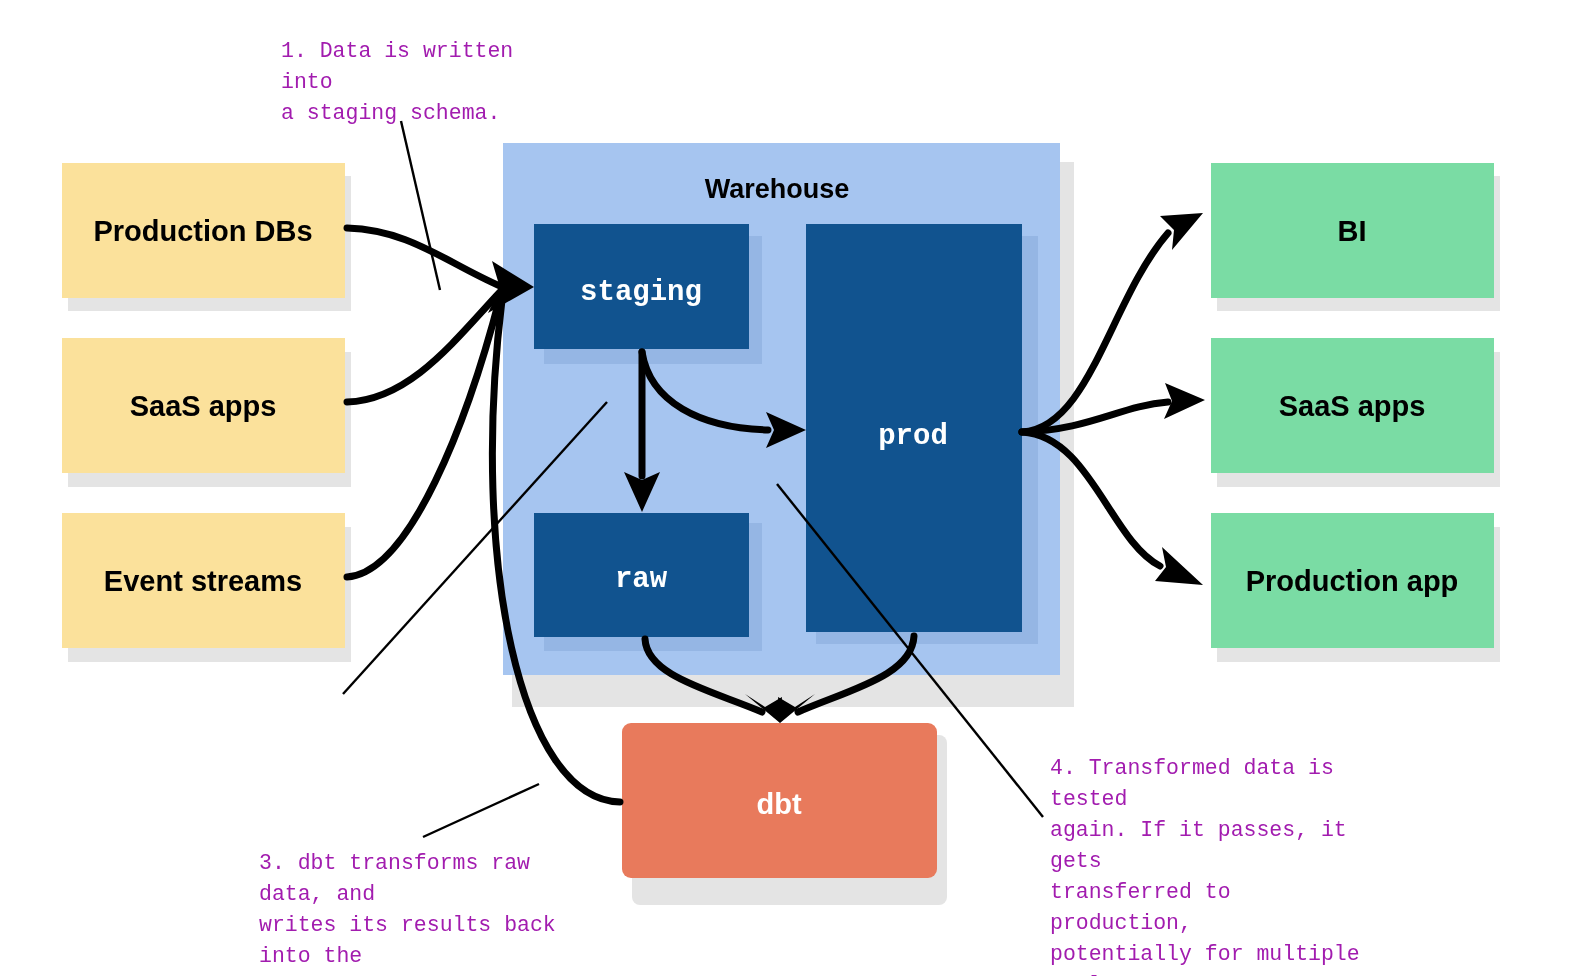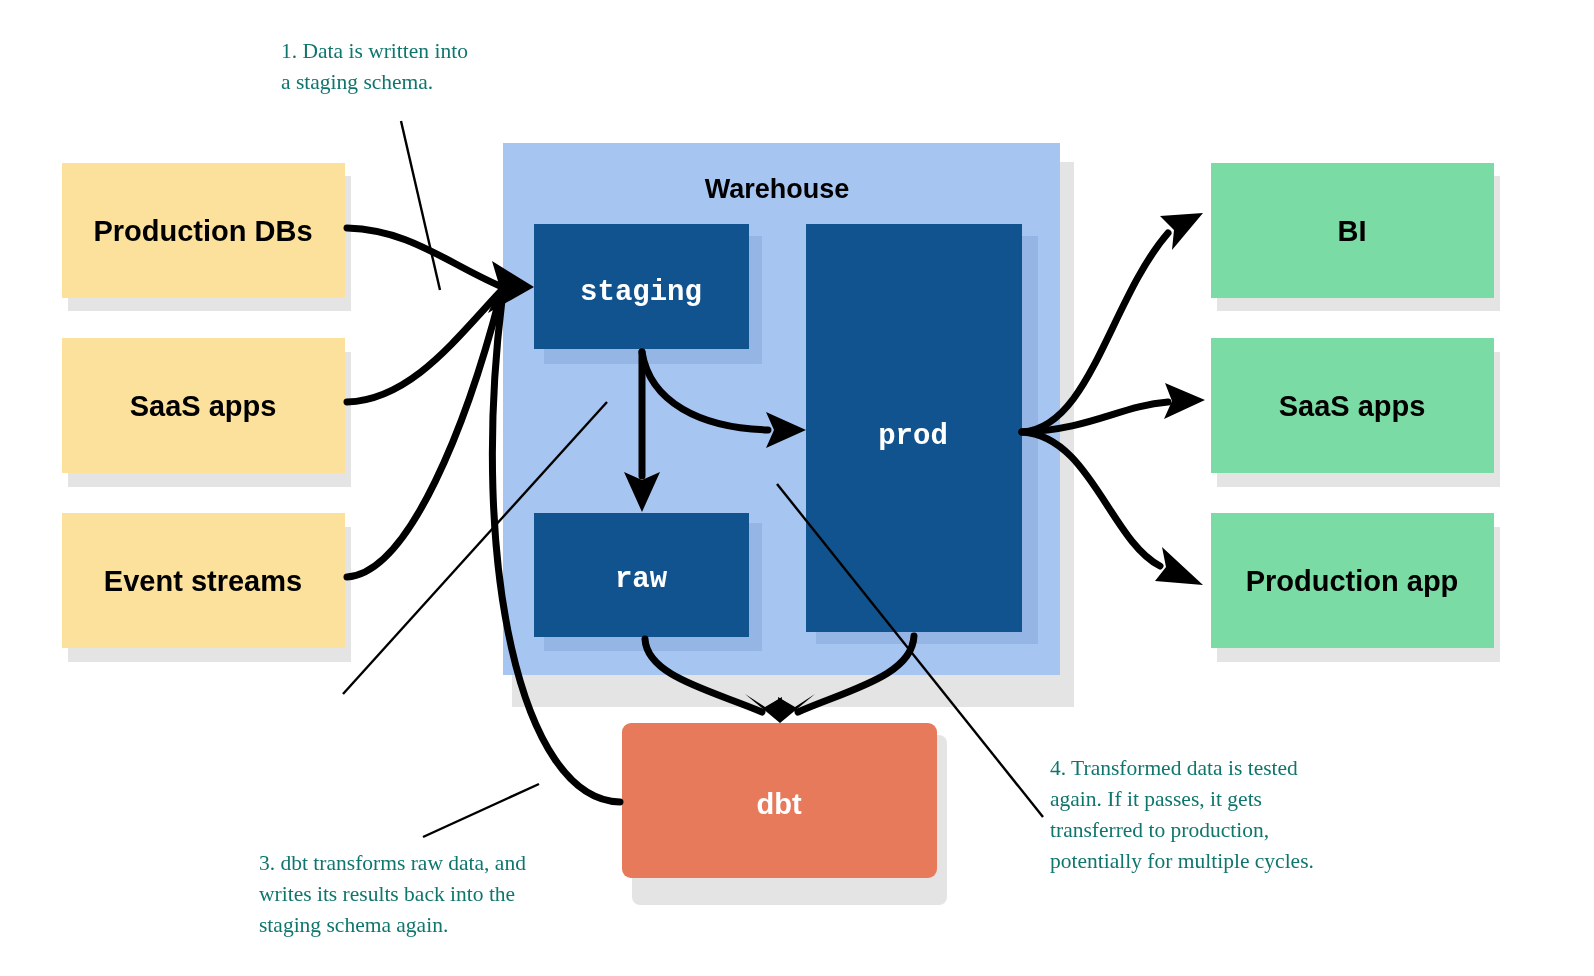--- a/index.html
+++ b/index.html
@@ -45,24 +45,24 @@
     fill: #000000;
   }
   .dbt-label {
     font-family: "Liberation Sans", sans-serif;
     font-weight: bold;
     font-size: 29px;
     fill: #ffffff;
   }
   .annotation {
     position: absolute;
-    font-family: Liberation Serif, serif;
+    font-family: Liberation Mono, monospace;
     font-size: 21.5px;
     line-height: 31px;
-    color: #0f766e;
+    color: #a21caf;
     white-space: pre-line;
   }
   .flow-arrow {
     fill: none;
     stroke: #000000;
     stroke-width: 7;
     stroke-linecap: round;
   }
   .leader-line {
     stroke: #000000;

